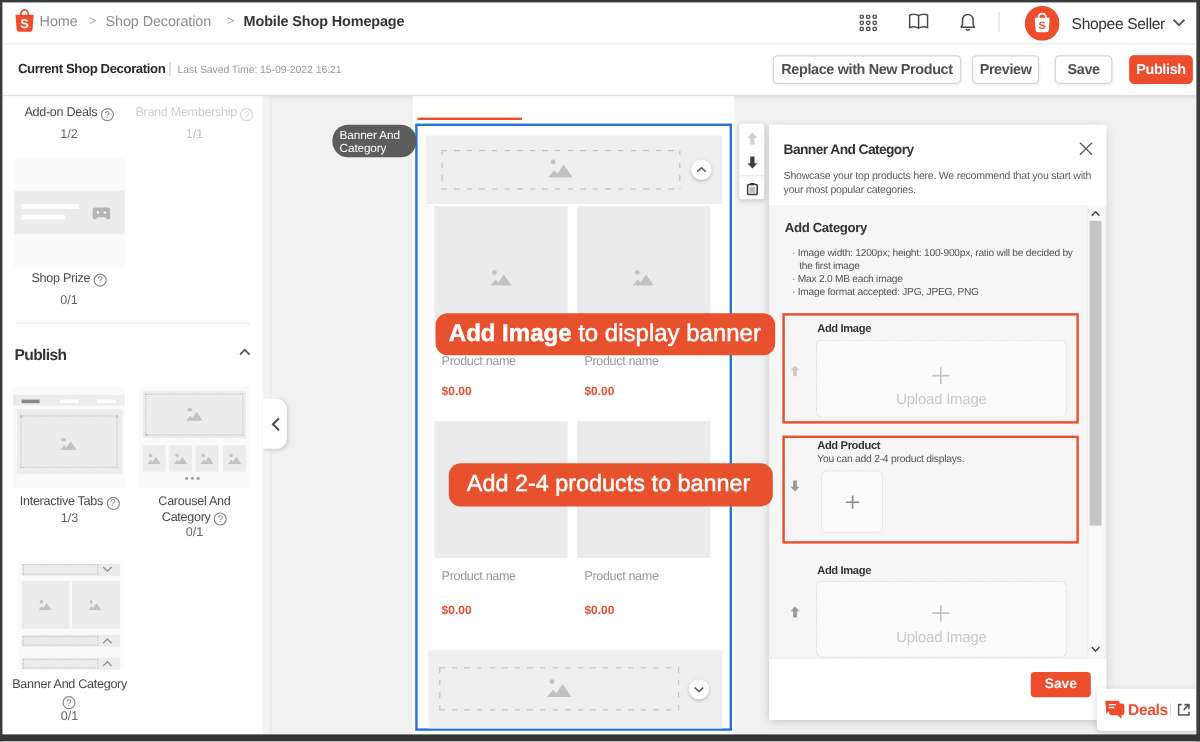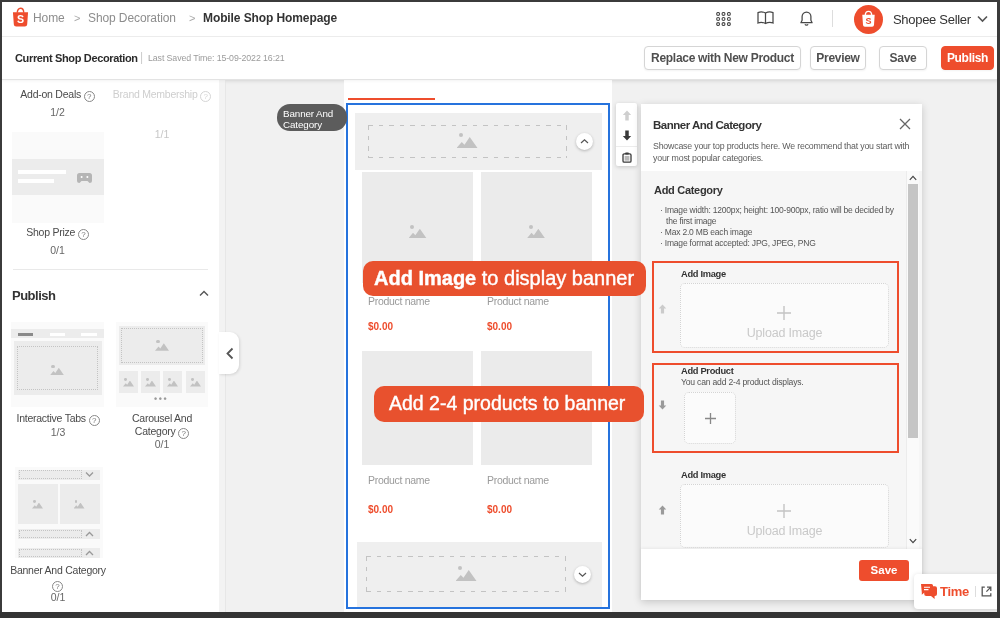--- a/index.html
+++ b/index.html
@@ -32,21 +32,21 @@
 
   
   .main-bg { left:2px; top:80px; width:995px; height:532px; background:#f1f1f1; box-shadow:inset 0 4px 5px -3px rgba(0,0,0,.08); z-index:1; }
 
   
   .sidebar { left:2px; top:80px; width:217px; height:532px; background:#fff; z-index:5; }
   .sgutter { left:219px; top:80px; width:7px; height:532px; background:#f3f3f3; border-right:1px solid #e7e7e7; z-index:5; }
   .slabel { font-size:10.5px; color:#4a4a4a; text-align:center; z-index:6; letter-spacing:-0.25px; white-space:nowrap; }
   .slabel.dis { color:#cecece; }
   .scount { font-size:10.5px; color:#666; text-align:center; z-index:6; }
-  .scount.dis { color:#c6c6c6;margin-top:22px; }
+  .scount.dis { color:#c6c6c6; }
   .qm { display:inline-block; width:11px; height:11px; border:1px solid #888; border-radius:50%; font-size:8px; line-height:9px; text-align:center; color:#777; vertical-align:-1px; }
   .qm.dis { border-color:#d5d5d5; color:#d5d5d5; }
   .sdivider { left:13px; top:269px; width:195px; height:1px; background:#e9e9e9; z-index:6; }
   .advanced { left:12px; top:288px; font-size:13px; font-weight:700; color:#333; z-index:6; letter-spacing:-0.5px; }
   .thumb { background:#fafafa; z-index:6; }
   .gband { background:#ececec; }
   .dashbox { border:1px dotted #c4c4c4; }
 
   
   .handle { left:219px; top:332px; width:20px; height:42px; background:#fff; border-radius:0 9px 9px 0; box-shadow:1px 1px 3px rgba(0,0,0,.12); z-index:7; }
@@ -414,20 +414,20 @@
 <div class="abs savebtn">Save</div>
 
 <div class="abs chat"></div>
 <div class="abs" style="left:920px;top:583px;z-index:51;">
     <svg width="18" height="17" viewBox="0 0 18 17">
 <path d="M4.2 3.2 H15 a2 2 0 0 1 2 2 V11 a2 2 0 0 1 -2 2 H14.6 V16 L11 13 H6.2 a2 2 0 0 1 -2 -2 Z" fill="#ee4d2d"></path>
 <path d="M1 1 H11.5 a1.5 1.5 0 0 1 1.5 1.5 V8 a1.5 1.5 0 0 1 -1.5 1.5 H4.5 L1.8 11.7 V9.5" fill="#ee4d2d"></path>
 <path d="M4 4.2 h6 M4 6.6 h4.5" stroke="#fff" stroke-width="1.1"></path>
 </svg>
   </div>
-<div class="abs chat-txt">Time</div>
+<div class="abs chat-txt">Deals</div>
 <div class="abs chat-div"></div>
 <div class="abs" style="left:981px;top:586px;z-index:51;">
     <svg width="11" height="11" viewBox="0 0 11 11">
 <path d="M3.8 1.2 H1.2 V9.8 H9.8 V7.2" fill="none" stroke="#555" stroke-width="1.3"></path>
 <path d="M6 1.2 H9.8 V5 M9.6 1.4 L5.4 5.6" fill="none" stroke="#555" stroke-width="1.3"></path>
 </svg>
   </div>
 
 </body></html>

